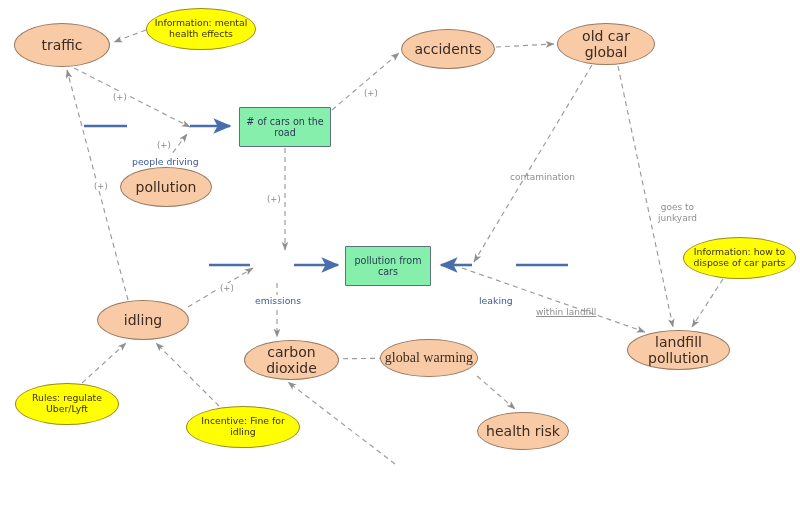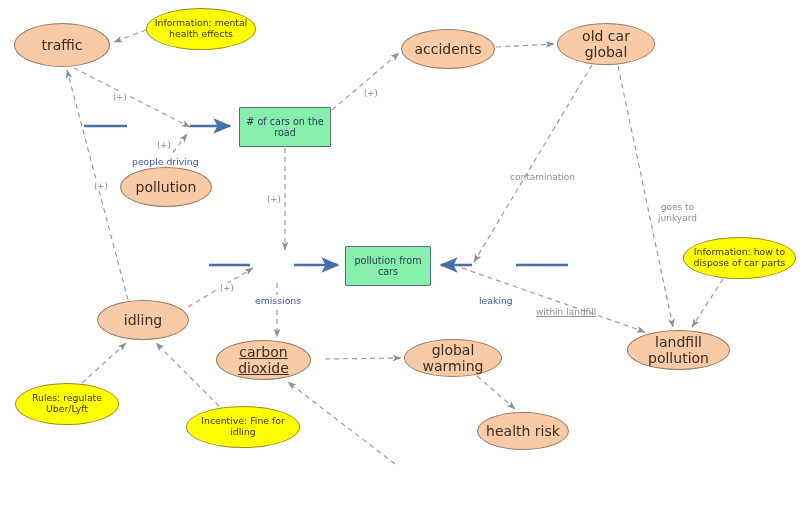--- a/index.html
+++ b/index.html
@@ -166,25 +166,25 @@
 
   <div class="node node-rect" style="left:345px;top:246px;width:86px;height:40px;white-space:pre-line;">
     <span>pollution from
 cars</span>
   </div>
 
   <div class="node node-ellipse" style="left:97px;top:300px;width:92px;height:40px;">
     <span>idling</span>
   </div>
 
-  <div class="node node-ellipse" style="left:216px;top:340px;width:95px;height:40px;text-decoration:underline;">
+  <div class="node node-ellipse" style="left:244px;top:340px;width:95px;height:40px;">
     <span>carbon dioxide</span>
   </div>
 
-  <div class="node node-ellipse" style="left:404px;top:339px;width:98px;height:38px;">
+  <div class="node node-ellipse" style="left:380px;top:339px;width:98px;height:38px;font-family:Liberation Serif, serif;">
     <span>global warming</span>
   </div>
 
   <div class="node node-ellipse" style="left:627px;top:330px;width:103px;height:40px;">
     <span>landfill pollution</span>
   </div>
 
   <div class="node node-yellow" style="left:15px;top:383px;width:104px;height:42px;white-space:pre-line;">
     <span>Rules: regulate
 Uber/Lyft</span>

